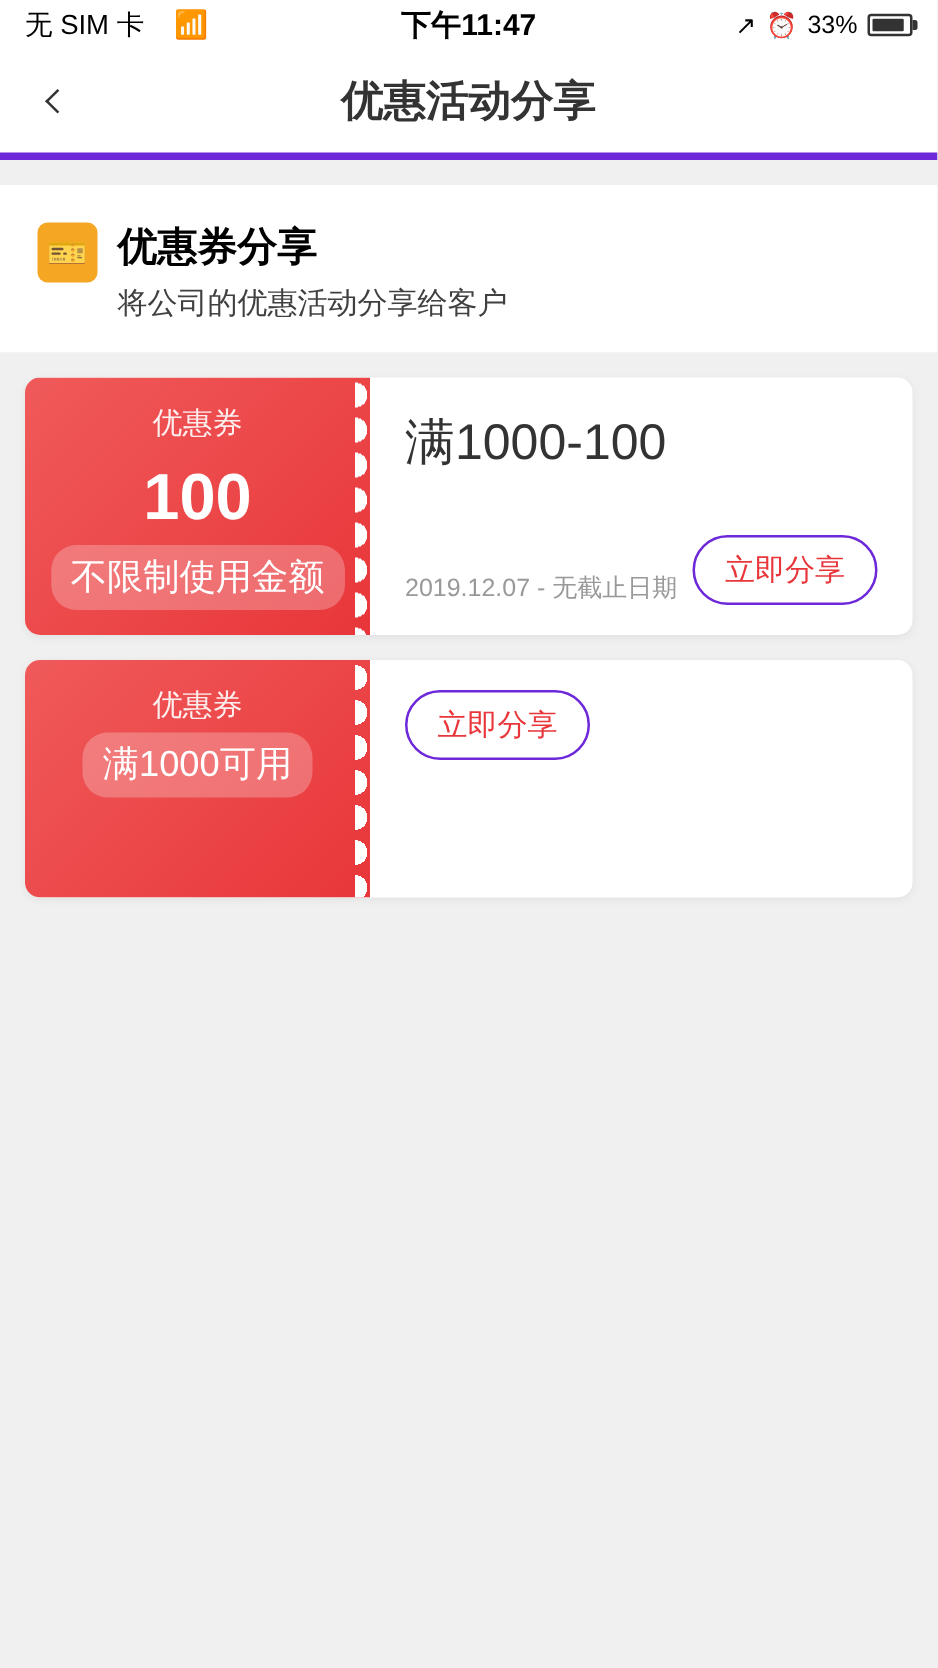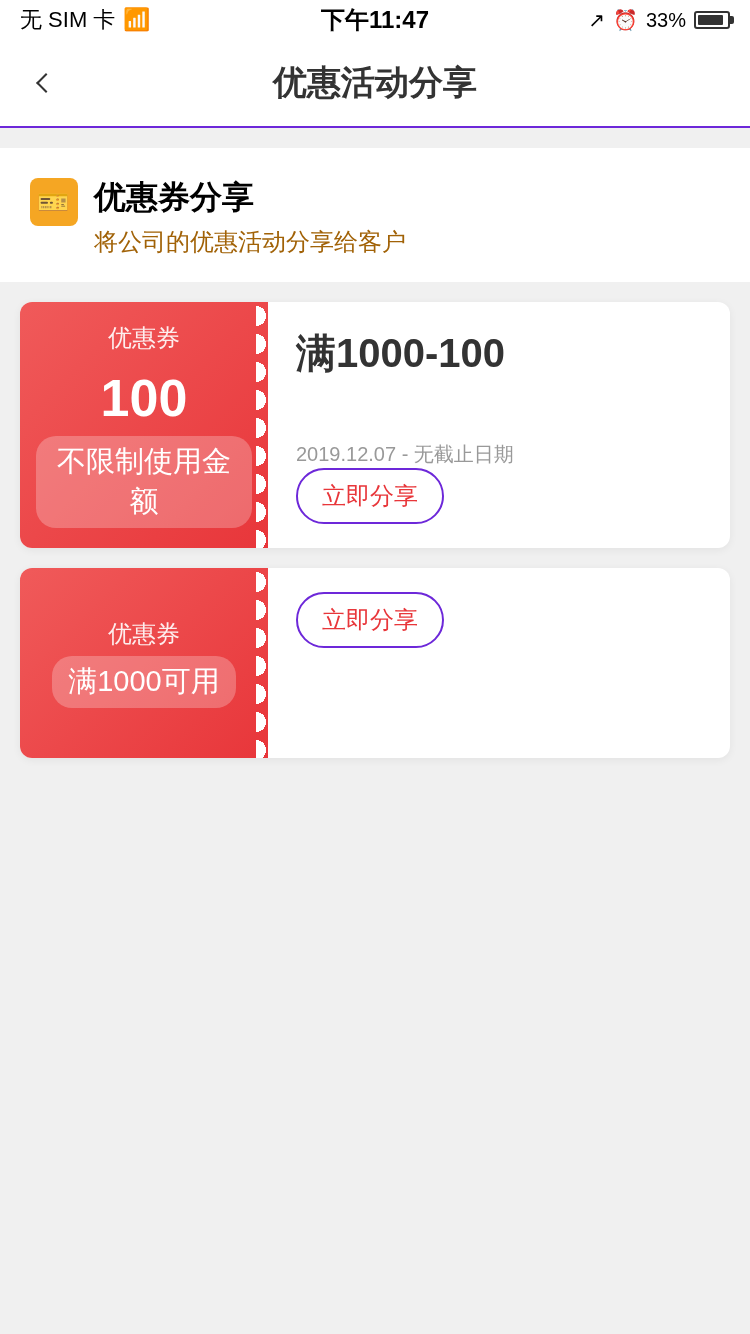--- a/index.html
+++ b/index.html
@@ -19,21 +19,21 @@
       display: flex;
       align-items: center;
       justify-content: space-between;
       padding: 0 20px;
       font-size: 24px;
       font-weight: 500;
     }
     .status-left {
       display: flex;
       align-items: center;
-      gap: 8px;
+      gap: 24px;
       font-size: 22px;
     }
     .status-center {
       font-size: 24px;
       font-weight: 600;
       position: absolute;
       left: 50%;
       transform: translateX(-50%);
     }
     .status-right {
@@ -79,21 +79,21 @@
     }
 
     
     .nav-bar {
       height: 88px;
       background: #fff;
       display: flex;
       align-items: center;
       justify-content: center;
       position: relative;
-      border-bottom: 2px solid #6d28d9;
+      border-bottom: 6px solid #6d28d9;
     }
     .back-button {
       position: absolute;
       left: 24px;
       width: 44px;
       height: 44px;
       display: flex;
       align-items: center;
       justify-content: center;
       cursor: pointer;
@@ -139,21 +139,21 @@
     }
     .section-text-block {}
     .section-title {
       font-size: 32px;
       font-weight: 600;
       color: #000000;
       margin-bottom: 6px;
     }
     .section-subtitle {
       font-size: 24px;
-      color: #a16207;
+      color: #404040;
     }
 
     
     .coupon-list {
       background: #f0f0f0;
       padding: 20px 0;
       display: flex;
       flex-direction: column;
       gap: 20px;
     }
@@ -165,26 +165,25 @@
       border-radius: 12px;
       overflow: hidden;
       display: flex;
       min-height: 190px;
       box-shadow: 0 2px 8px rgba(0,0,0,0.06);
       position: relative;
     }
 
     
     .coupon-left {
-      width: 248px;
+      width: 276px;
       background: linear-gradient(135deg, #f05a5a, #e8363a);
       display: flex;
       flex-direction: column;
       align-items: center;
-      justify-content: center;
       padding: 20px 16px;
       position: relative;
       flex-shrink: 0;
     }
     
     .coupon-left::after {
       content: '';
       position: absolute;
       right: -12px;
       top: 0;
@@ -219,29 +218,28 @@
     
     .coupon-right {
       flex: 1;
       padding: 24px 28px;
       display: flex;
       flex-direction: column;
       justify-content: space-between;
     }
     .coupon-name {
       font-size: 40px;
-      font-weight: 700;
+      font-weight: 400;
       color: #333;
       margin-bottom: 12px;
     }
     .coupon-footer {
       display: flex;
-      align-items: flex-start;
+      align-items: flex-end;
       justify-content: space-between;
-      flex-direction: column;
     }
     .coupon-date {
       font-size: 20px;
       color: #999;
       flex: 1;
     }
     .share-button {
       border: 2px solid #6d28d9;
       border-radius: 30px;
       padding: 10px 24px;

